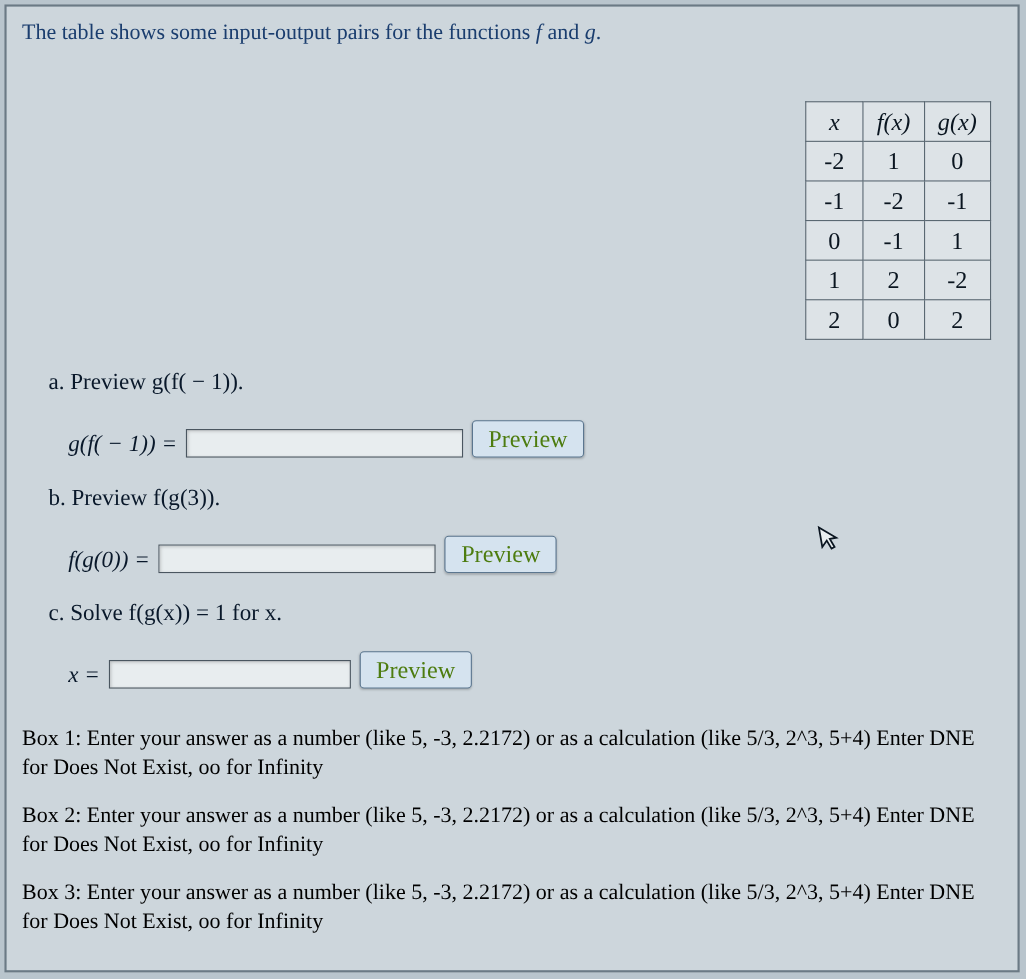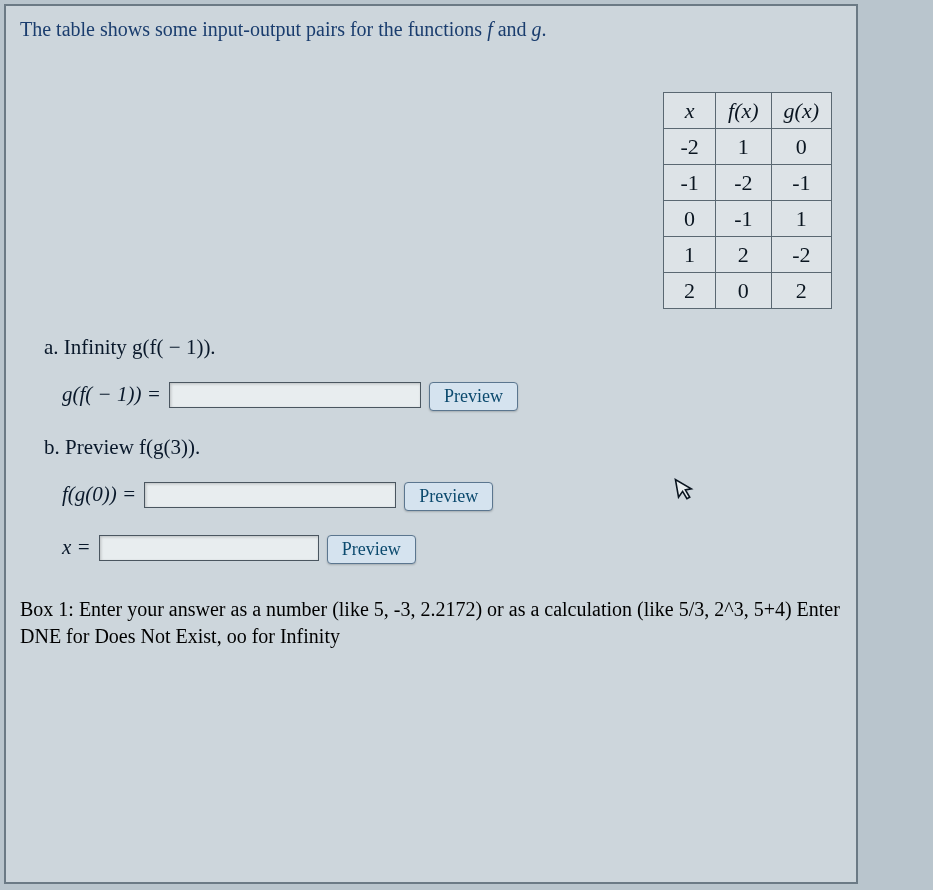--- a/index.html
+++ b/index.html
@@ -12,21 +12,21 @@
       font-size: 20px;
       background: #b9c5cd;
       padding: 0;
       width: 933px;
       height: 890px;
       position: relative;
     }
     .container {
       background: #cdd6dc;
       border: 2px solid #6b7a85;
-      width: 854px;
+      width: 923px;
       margin: 4px;
       padding: 0;
       min-height: 880px;
       position: relative;
     }
     .intro {
       color: #1a3d6e;
       font-size: 20px;
       padding: 12px 14px 8px 14px;
     }
@@ -69,21 +69,21 @@
     .qlabel {
       font-size: 21px;
       margin-bottom: 22px;
       color: #09182a;
     }
     .qlabel .math {
       font-family: 'Times New Roman', serif;
     }
     .answer-row {
       display: flex;
-      align-items: flex-start;
+      align-items: flex-end;
       gap: 8px;
       margin-left: 18px;
       margin-bottom: 24px;
     }
     .answer-row .lhs {
       font-family: 'Times New Roman', serif;
       font-style: italic;
       font-size: 21px;
       color: #09182a;
     }
@@ -92,22 +92,22 @@
       background: #e8edef;
       height: 26px;
       width: 252px;
       box-shadow: inset 1px 1px 3px rgba(0,0,0,0.2);
       font-size: 16px;
       padding: 2px 4px;
     }
     .preview-btn {
       border: 1px solid #5b768f;
       background: #d5e3ef;
-      color: #0c4a6e;
-      font-size: 18px;
+      color: #4d7c0f;
+      font-size: 22px;
       padding: 3px 14px;
       border-radius: 4px;
       font-family: Georgia, serif;
       box-shadow: 0 1px 2px rgba(0,0,0,0.2);
       cursor: pointer;
     }
     .hints {
       padding: 8px 14px 0 14px;
       color: #000000;
       font-size: 20px;
@@ -174,47 +174,52 @@
   <div class="cursor-icon">
     <svg width="22" height="28" viewBox="0 0 22 28" fill="none" stroke="#0a1520" stroke-width="1.6">
       <path d="M4 2 L4 20 L9 15 L12 23 L15 22 L12 14 L18 14 Z" fill="#e8edef"></path>
     </svg>
   </div>
 
   <div class="questions">
 
     <div class="qitem">
       <div class="qlabel">
-        <span>a. Infinity </span><span class="math">g(f( − 1)).</span>
+        <span>a. Preview </span><span class="math">g(f( − 1)).</span>
       </div>
       <div class="answer-row">
         <span class="lhs">g(f( − 1)) = </span>
         <input class="answer-input" type="text" style="">
         <button class="preview-btn">Preview</button>
       </div>
     </div>
 
     <div class="qitem">
       <div class="qlabel">
         <span>b. Preview </span><span class="math">f(g(3)).</span>
       </div>
       <div class="answer-row">
         <span class="lhs">f(g(0)) = </span>
         <input class="answer-input" type="text" style="">
         <button class="preview-btn">Preview</button>
       </div>
     </div>
 
     <div class="qitem">
+      <div class="qlabel">
+        <span>c. Solve </span><span class="math">f(g(x)) = 1 for x.</span>
+      </div>
       <div class="answer-row">
         <span class="lhs">x = </span>
         <input class="answer-input" style="width: 220px;" type="text">
         <button class="preview-btn">Preview</button>
       </div>
     </div>
 
   </div>
 
   <div class="hints">
     <p>Box 1: Enter your answer as a number (like 5, -3, 2.2172) or as a calculation (like 5/3, 2^3, 5+4) Enter DNE for Does Not Exist, oo for Infinity</p>
+    <p>Box 2: Enter your answer as a number (like 5, -3, 2.2172) or as a calculation (like 5/3, 2^3, 5+4) Enter DNE for Does Not Exist, oo for Infinity</p>
+    <p>Box 3: Enter your answer as a number (like 5, -3, 2.2172) or as a calculation (like 5/3, 2^3, 5+4) Enter DNE for Does Not Exist, oo for Infinity</p>
   </div>
 
 </div>
 
 </body></html>

